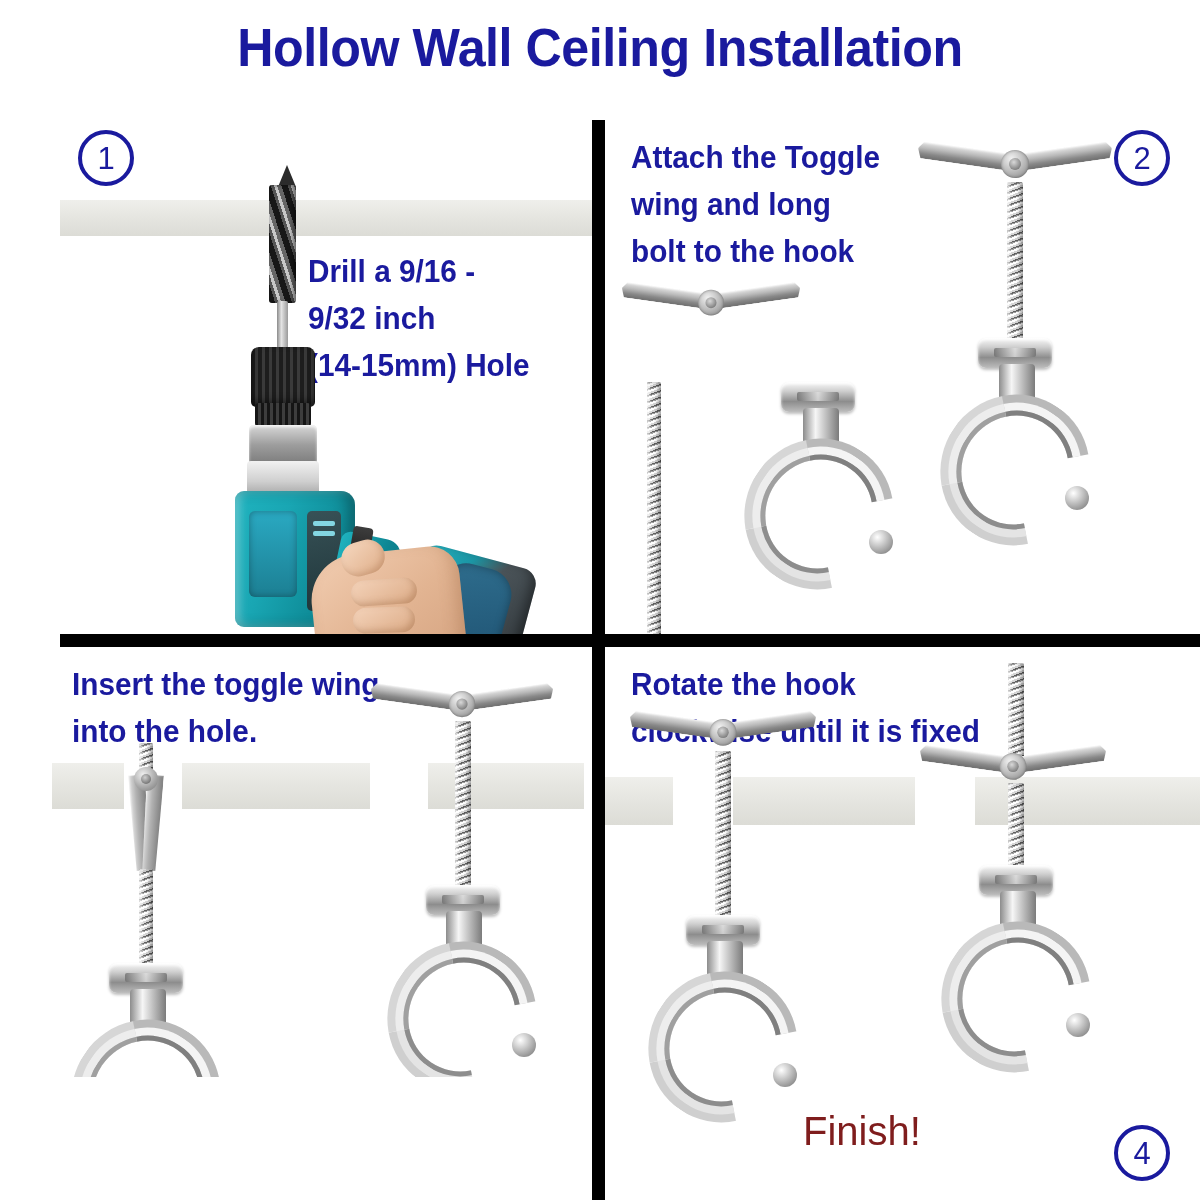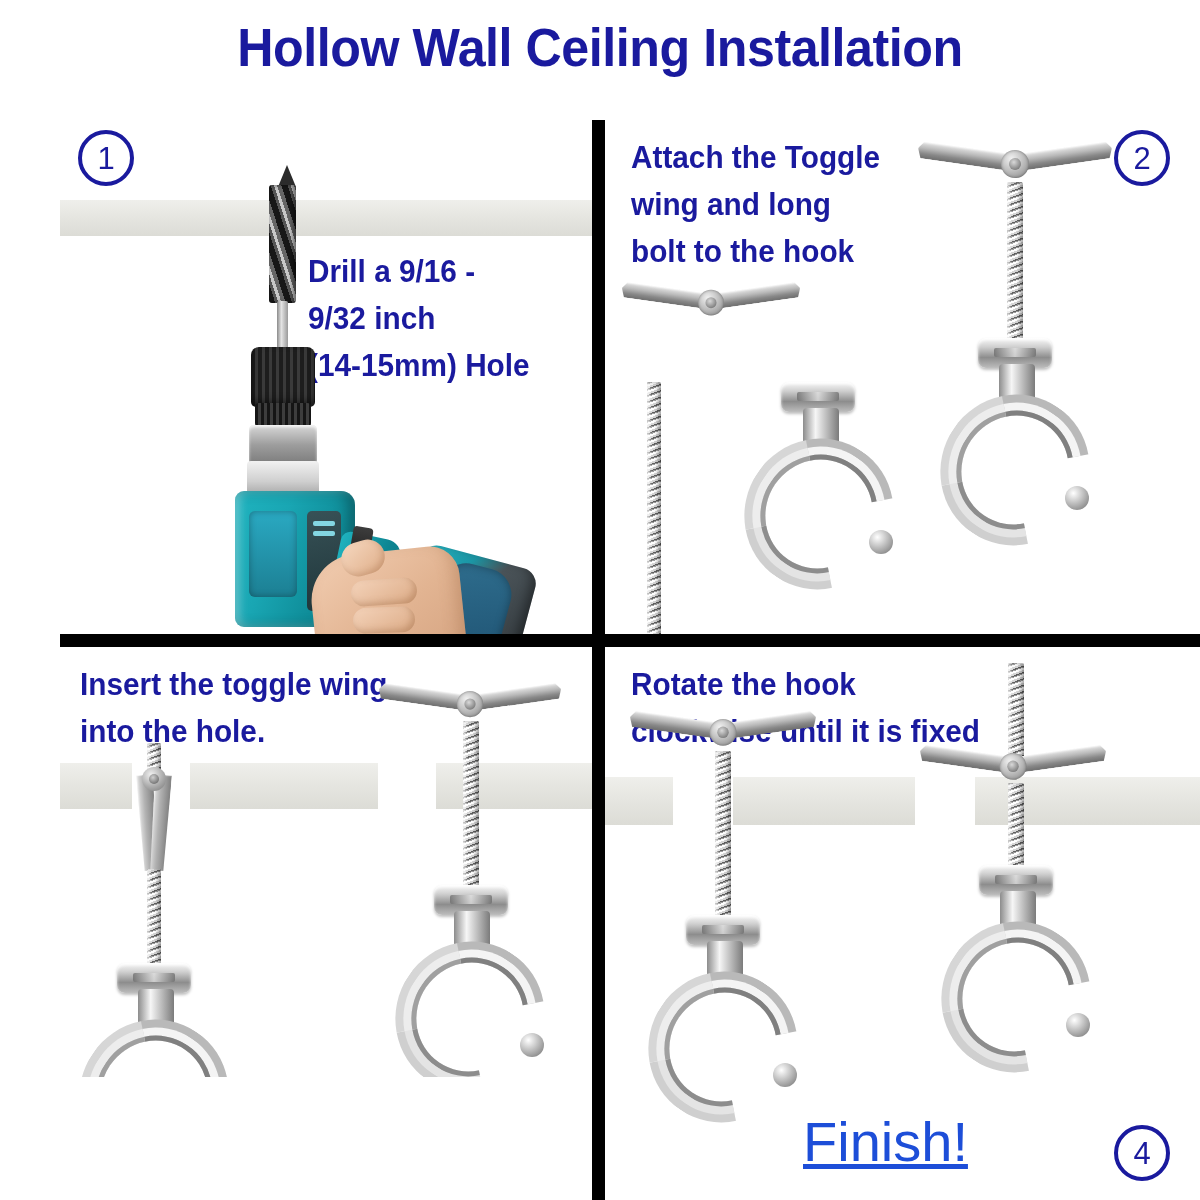--- a/index.html
+++ b/index.html
@@ -22,21 +22,21 @@
   }
 
   
   .grid-v{position:absolute;left:592px;top:120px;width:13px;height:1080px;background:#000;}
   .grid-h{position:absolute;left:60px;top:634px;width:1140px;height:13px;background:#000;}
 
   
   .panel{position:absolute;overflow:hidden;}
   #panel1{left:60px;top:120px;width:532px;height:514px;}
   #panel2{left:605px;top:120px;width:595px;height:514px;}
-  #panel3{left:60px;top:647px;width:532px;height:430px;}
+  #panel3{left:52px;top:647px;width:532px;height:430px;}
   #panel4{left:605px;top:647px;width:595px;height:553px;}
 
   
   .badge{
     position:absolute;
     width:56px;height:56px;border-radius:50%;
     border:4px solid #1a1a9e;
     color:#1a1a9e;
     font-size:31px;font-weight:normal;
     display:flex;align-items:center;justify-content:center;
@@ -52,25 +52,24 @@
     font-size:31px;font-weight:bold;
     line-height:1.52;
     font-family:"Liberation Sans", sans-serif;
     white-space:pre-line;
     transform:scaleX(0.96);
     transform-origin:left top;
   }
 
   .finish{
     position:absolute;
-    color:#1d4ed8;
-    font-size:56px;font-weight:normal;
+    color:#7f1d1d;
+    font-size:40px;font-weight:normal;
     font-family:"Liberation Sans", sans-serif;
     letter-spacing:0px;
-    text-decoration:underline;
   }
 
   
   .ceiling{
     position:absolute;
     background:linear-gradient(180deg,#efefeb 0%,#e6e6e1 45%,#dcdcd6 100%);
   }
 
   
   .drill-wrap{position:absolute;left:95px;top:35px;width:420px;height:470px;}

